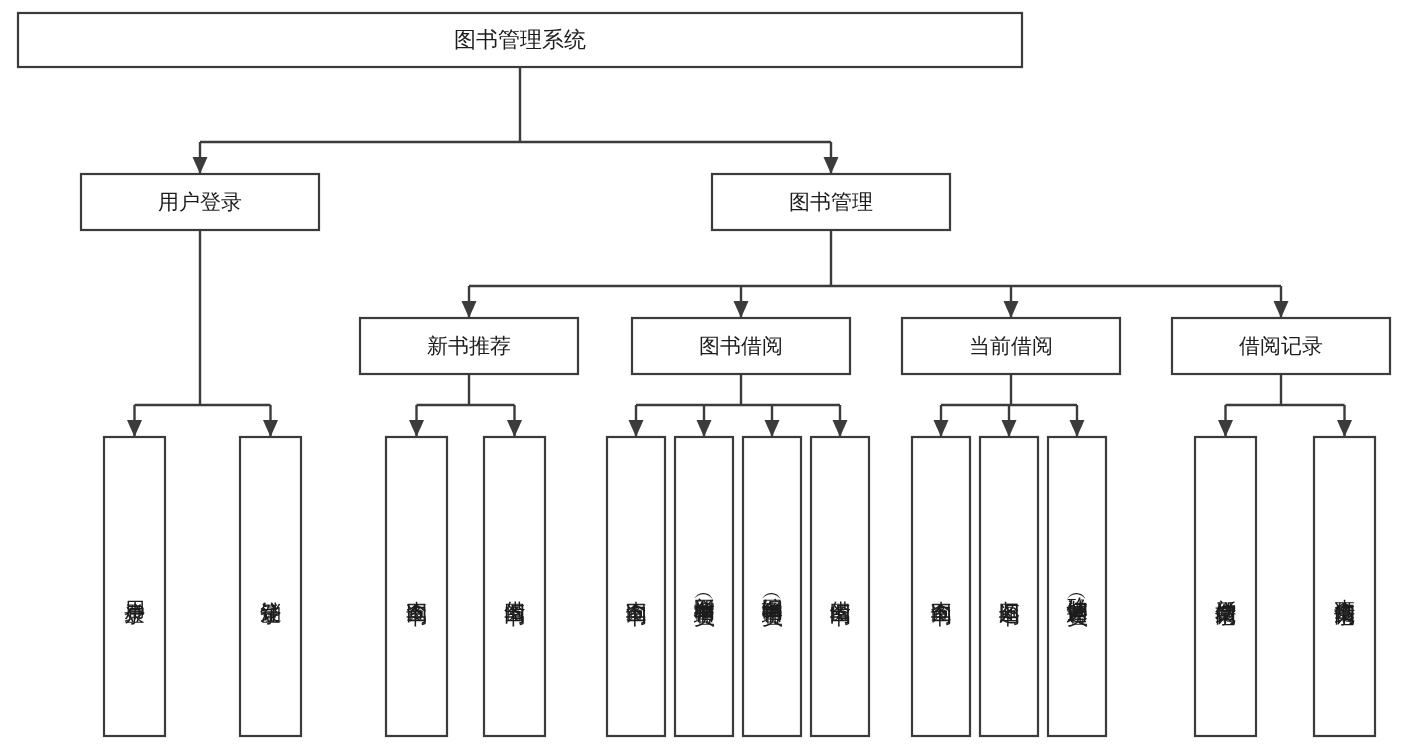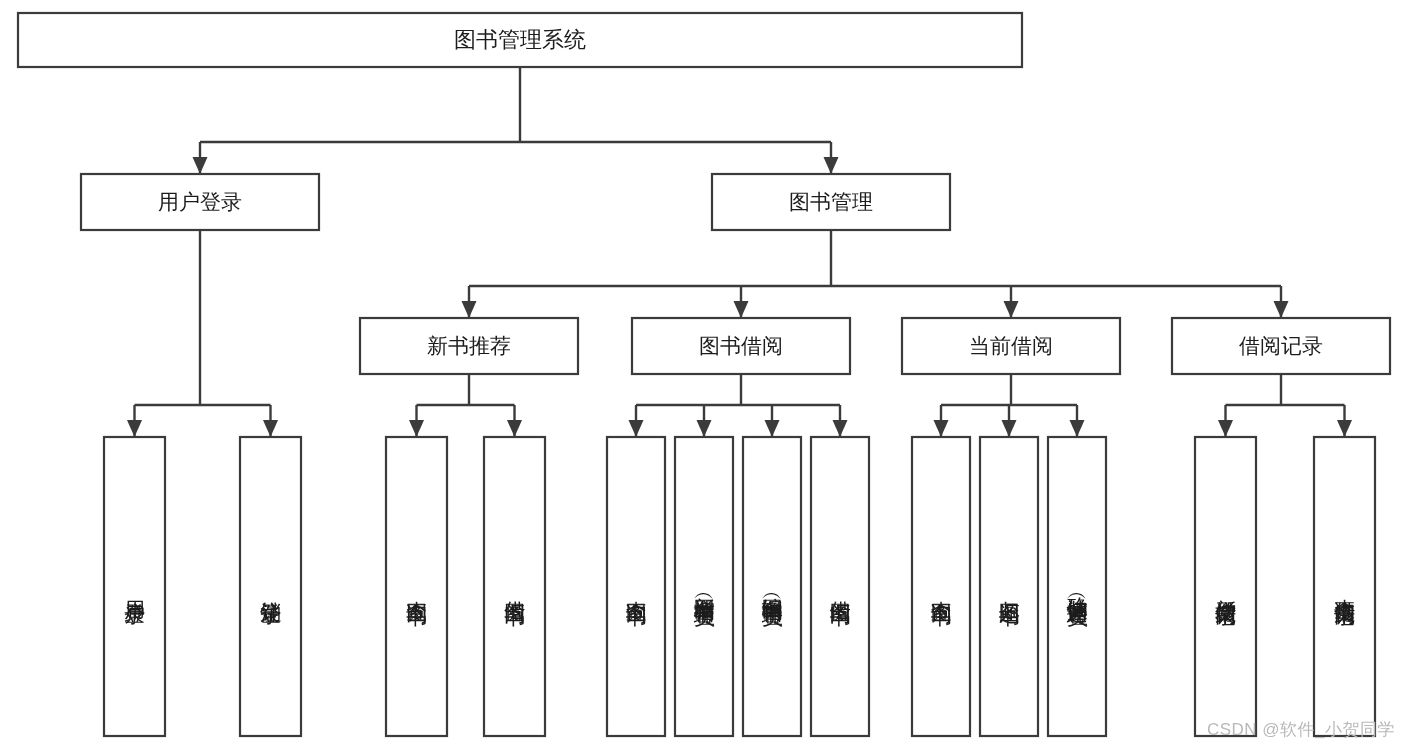--- a/index.html
+++ b/index.html
@@ -212,15 +212,14 @@
         <span class="leaf-label">确认归还（管理员）</span>
       </div>
       <div class="leaf-label-wrap" style="left: 1195px; top: 437px; width: 61px; height: 299px;">
         <span class="leaf-label">新增借阅记录</span>
       </div>
       <div class="leaf-label-wrap" style="left: 1314px; top: 437px; width: 61px; height: 299px;">
         <span class="leaf-label">查询借阅记录</span>
       </div>
     </div>
 
-  <div class="watermark">CSDN @软件_小贺同学</div>
 
 </div>
 
 </body></html>

